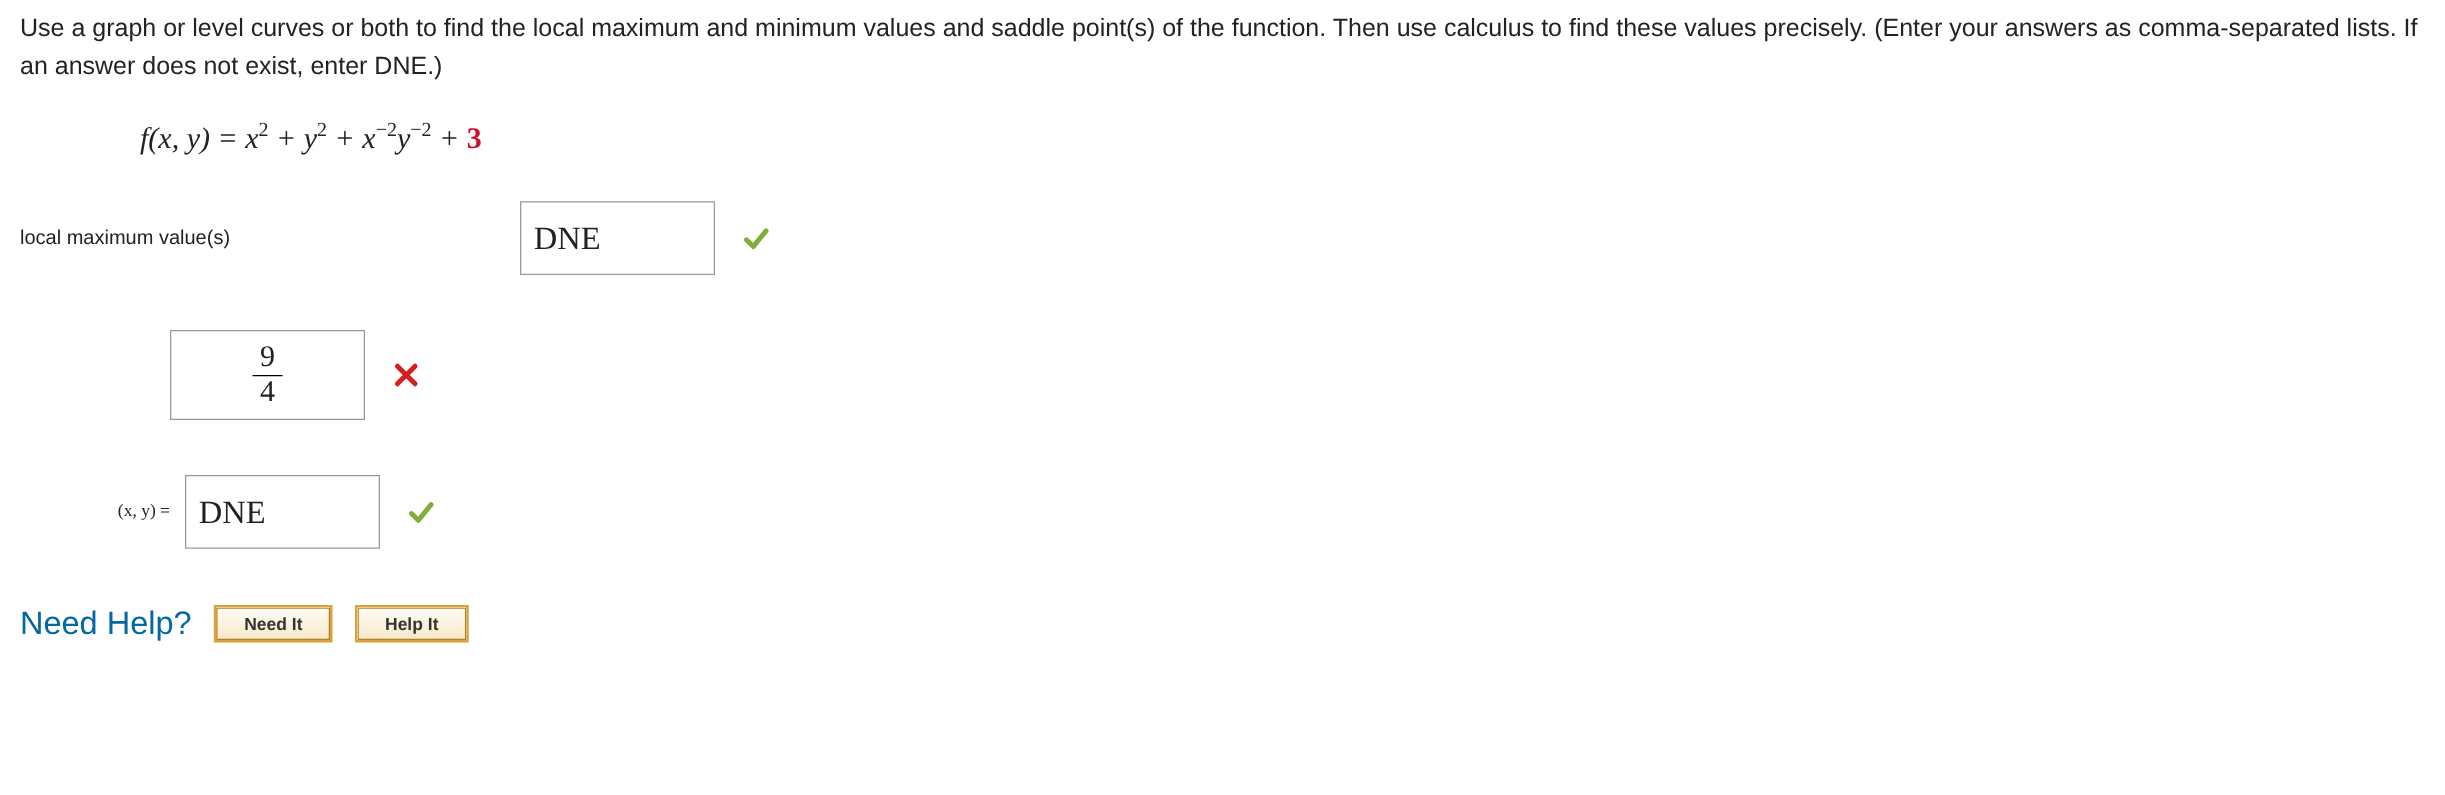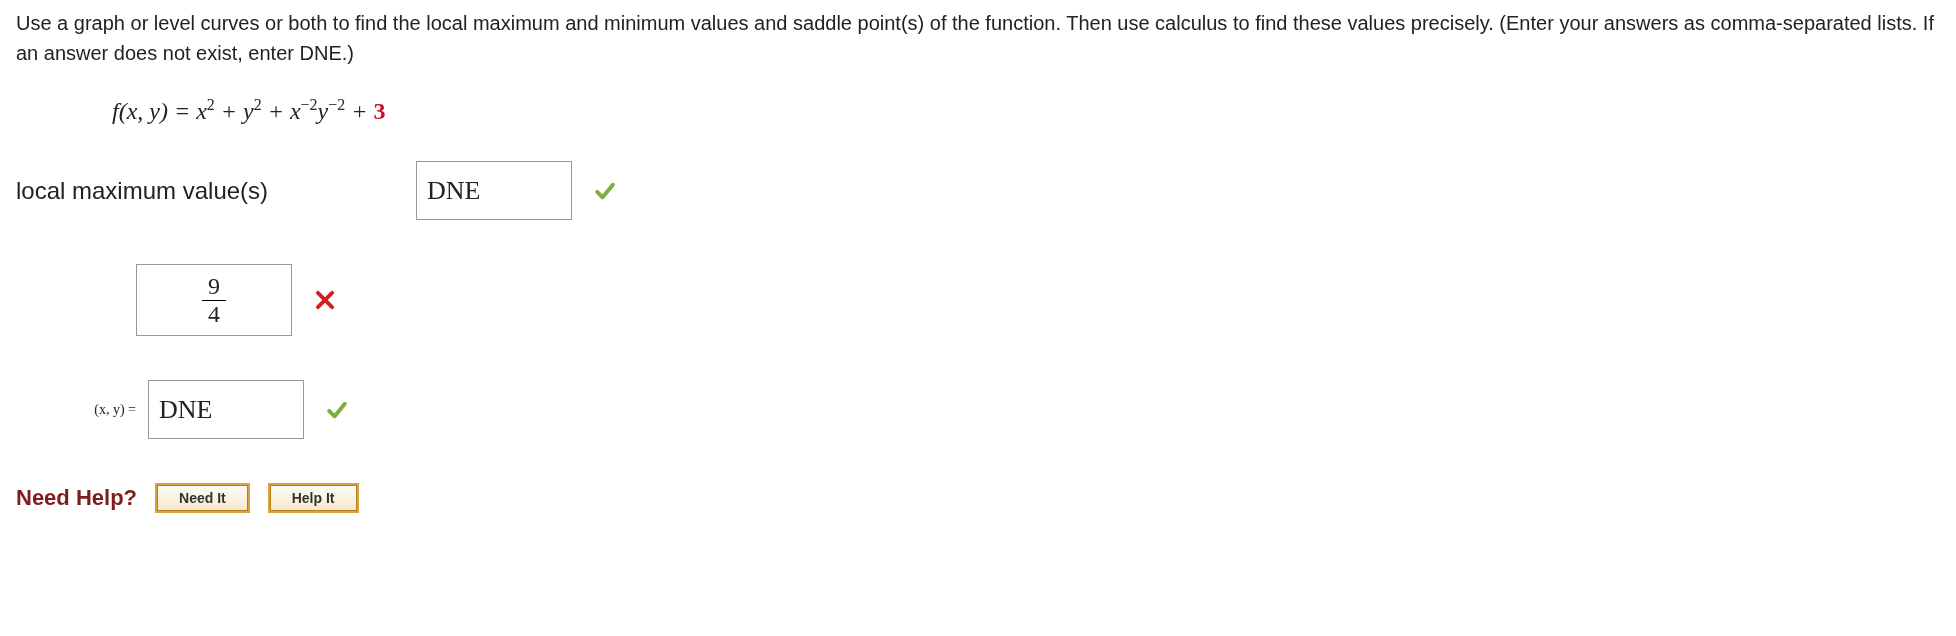--- a/index.html
+++ b/index.html
@@ -32,21 +32,21 @@
       font-style: normal;
     }
     .answer-row {
       display: flex;
       align-items: center;
       margin-bottom: 44px;
       min-height: 56px;
     }
     .answer-label {
       width: 280px;
-      font-size: 24px;
+      font-size: 16px;
     }
     .prefix {
       font-family: 'Times New Roman', serif;
       font-size: 14px;
       margin-right: 12px;
       white-space: nowrap;
     }
     .answer-box {
       border: 1px solid #999;
       min-width: 156px;
@@ -91,23 +91,23 @@
       fill: none;
       stroke-linecap: round;
     }
     .need-help-row {
       display: flex;
       align-items: center;
       margin-top: 36px;
       gap: 18px;
     }
     .need-help-label {
-      color: #7f1d1d;
-      font-weight: bold;
-      font-size: 22px;
+      color: #0369a1;
+      font-weight: normal;
+      font-size: 26px;
     }
     .help-button {
       background: linear-gradient(#fefcf7, #f7e9c8);
       border: 2px solid #d9a23d;
       padding: 5px 22px;
       font-family: Verdana, Geneva, sans-serif;
       font-size: 14px;
       font-weight: bold;
       color: #333;
       cursor: pointer;

